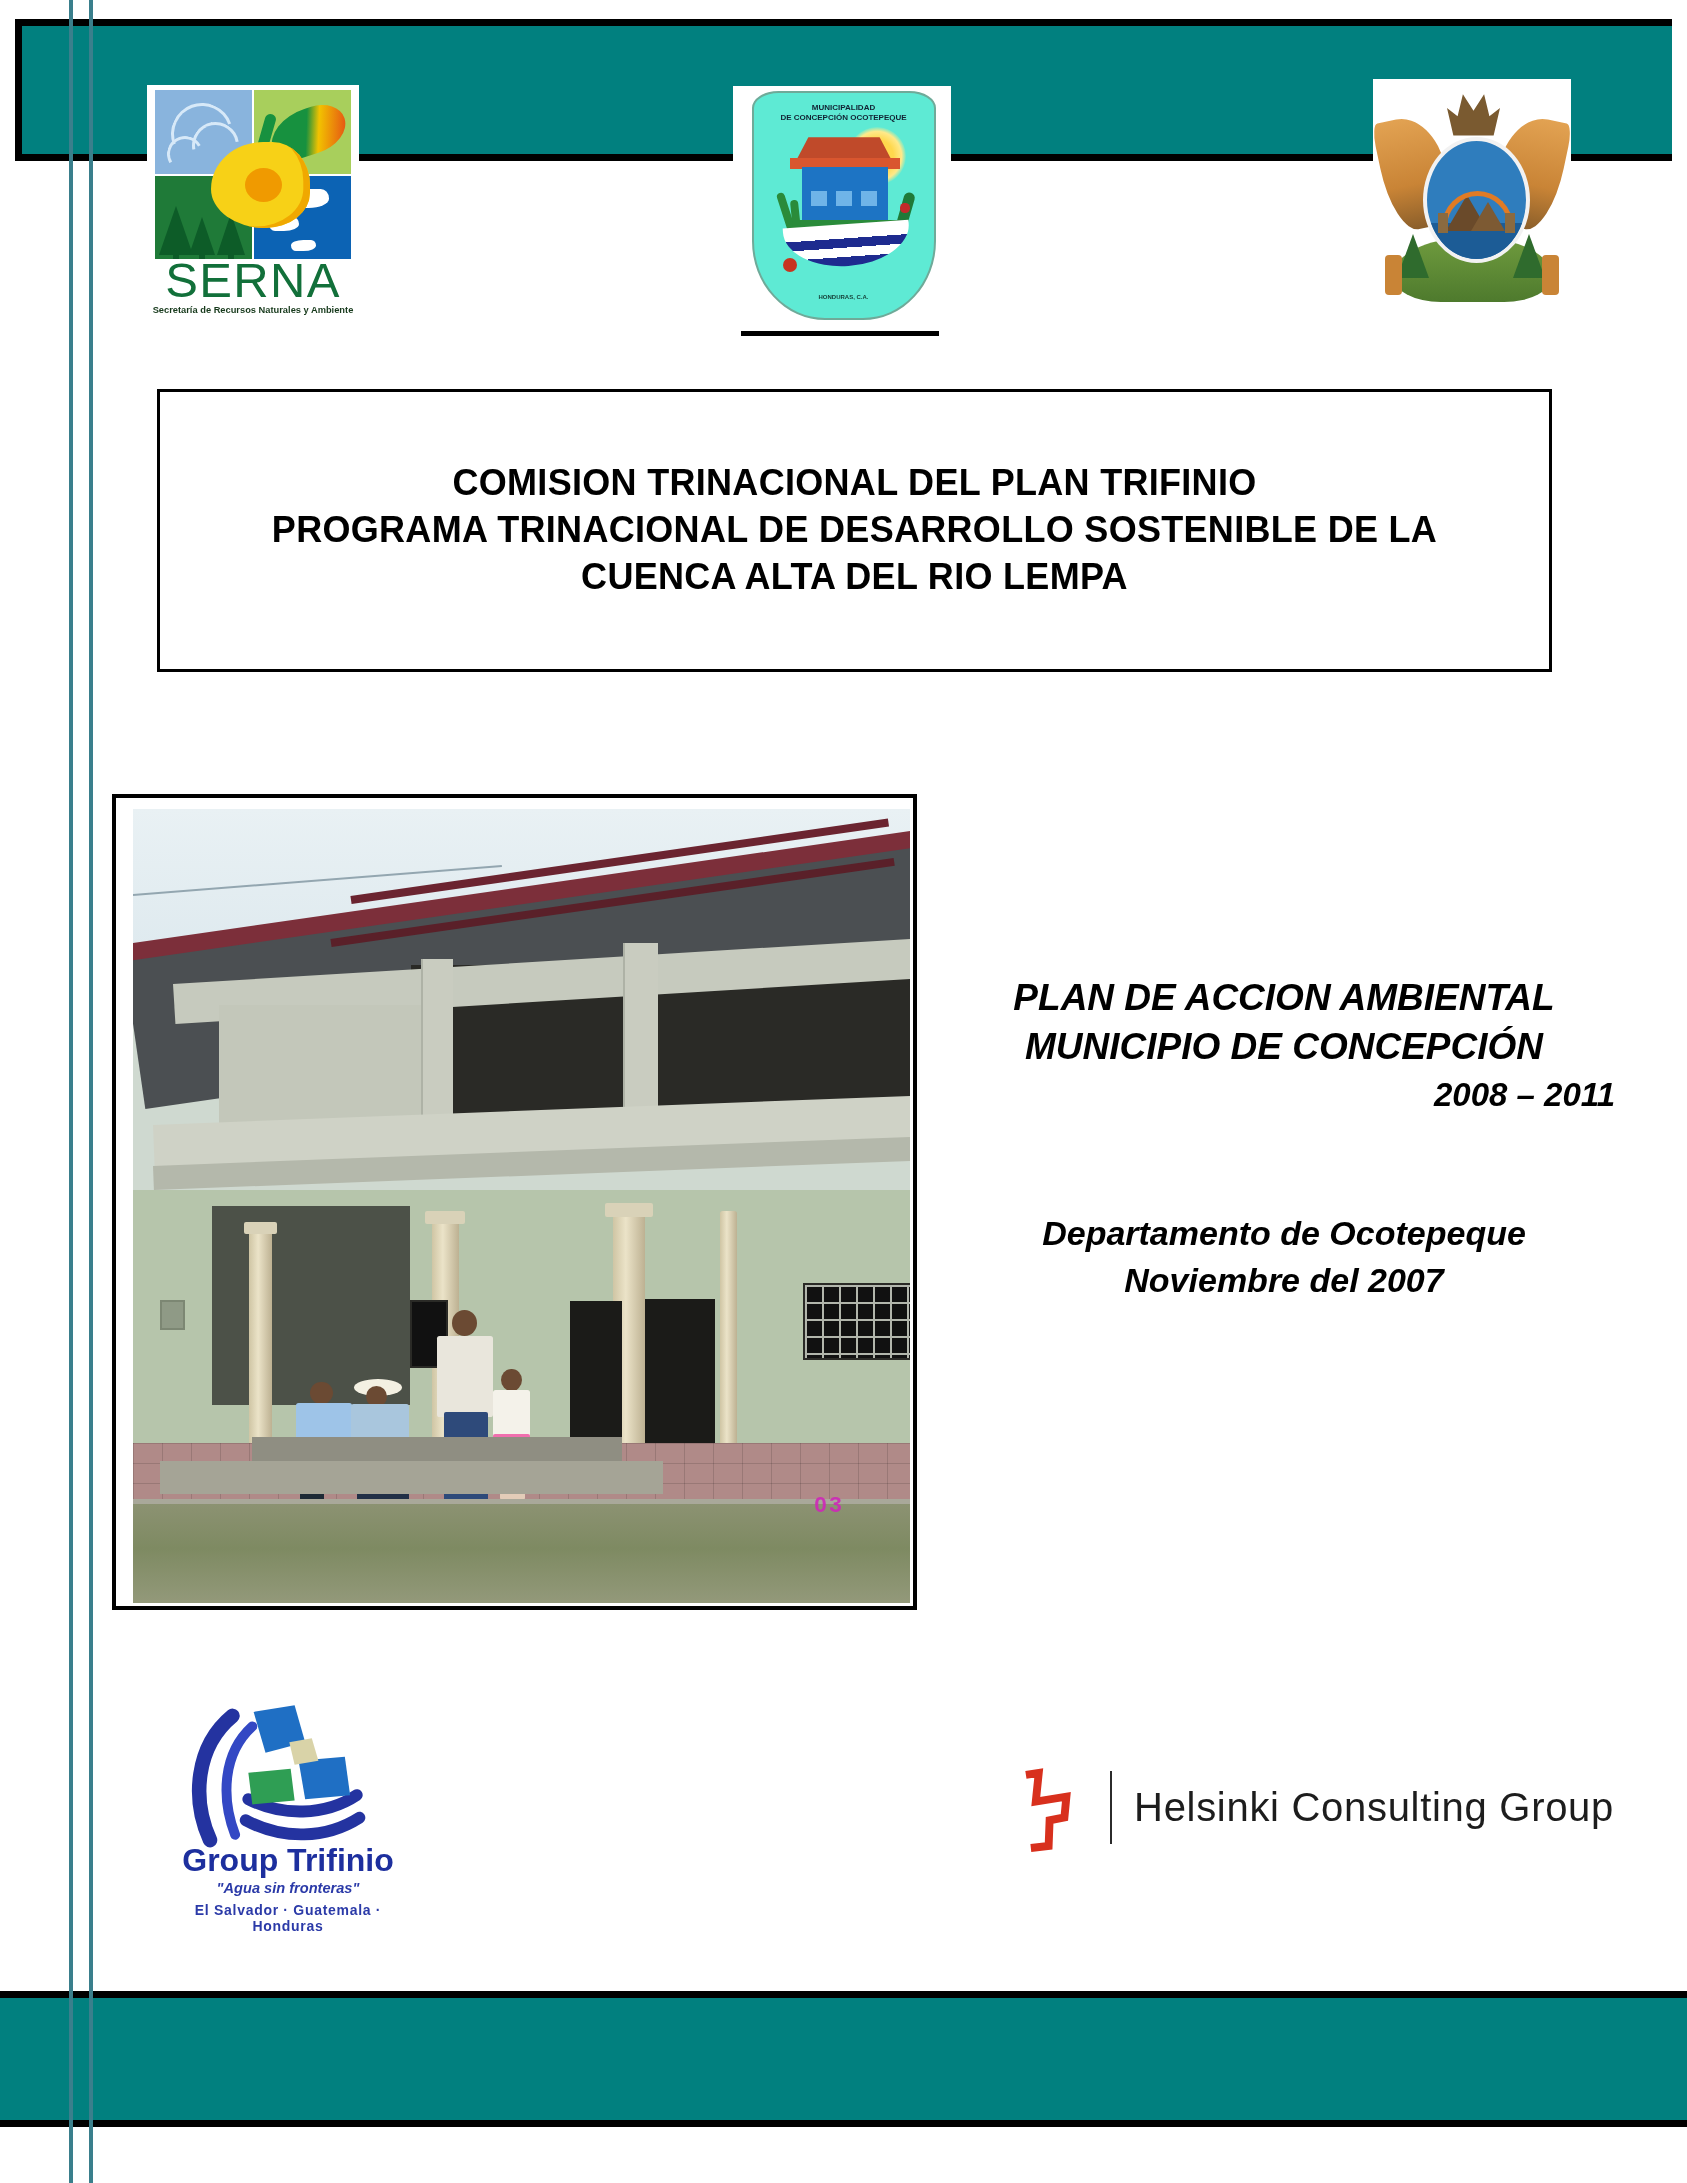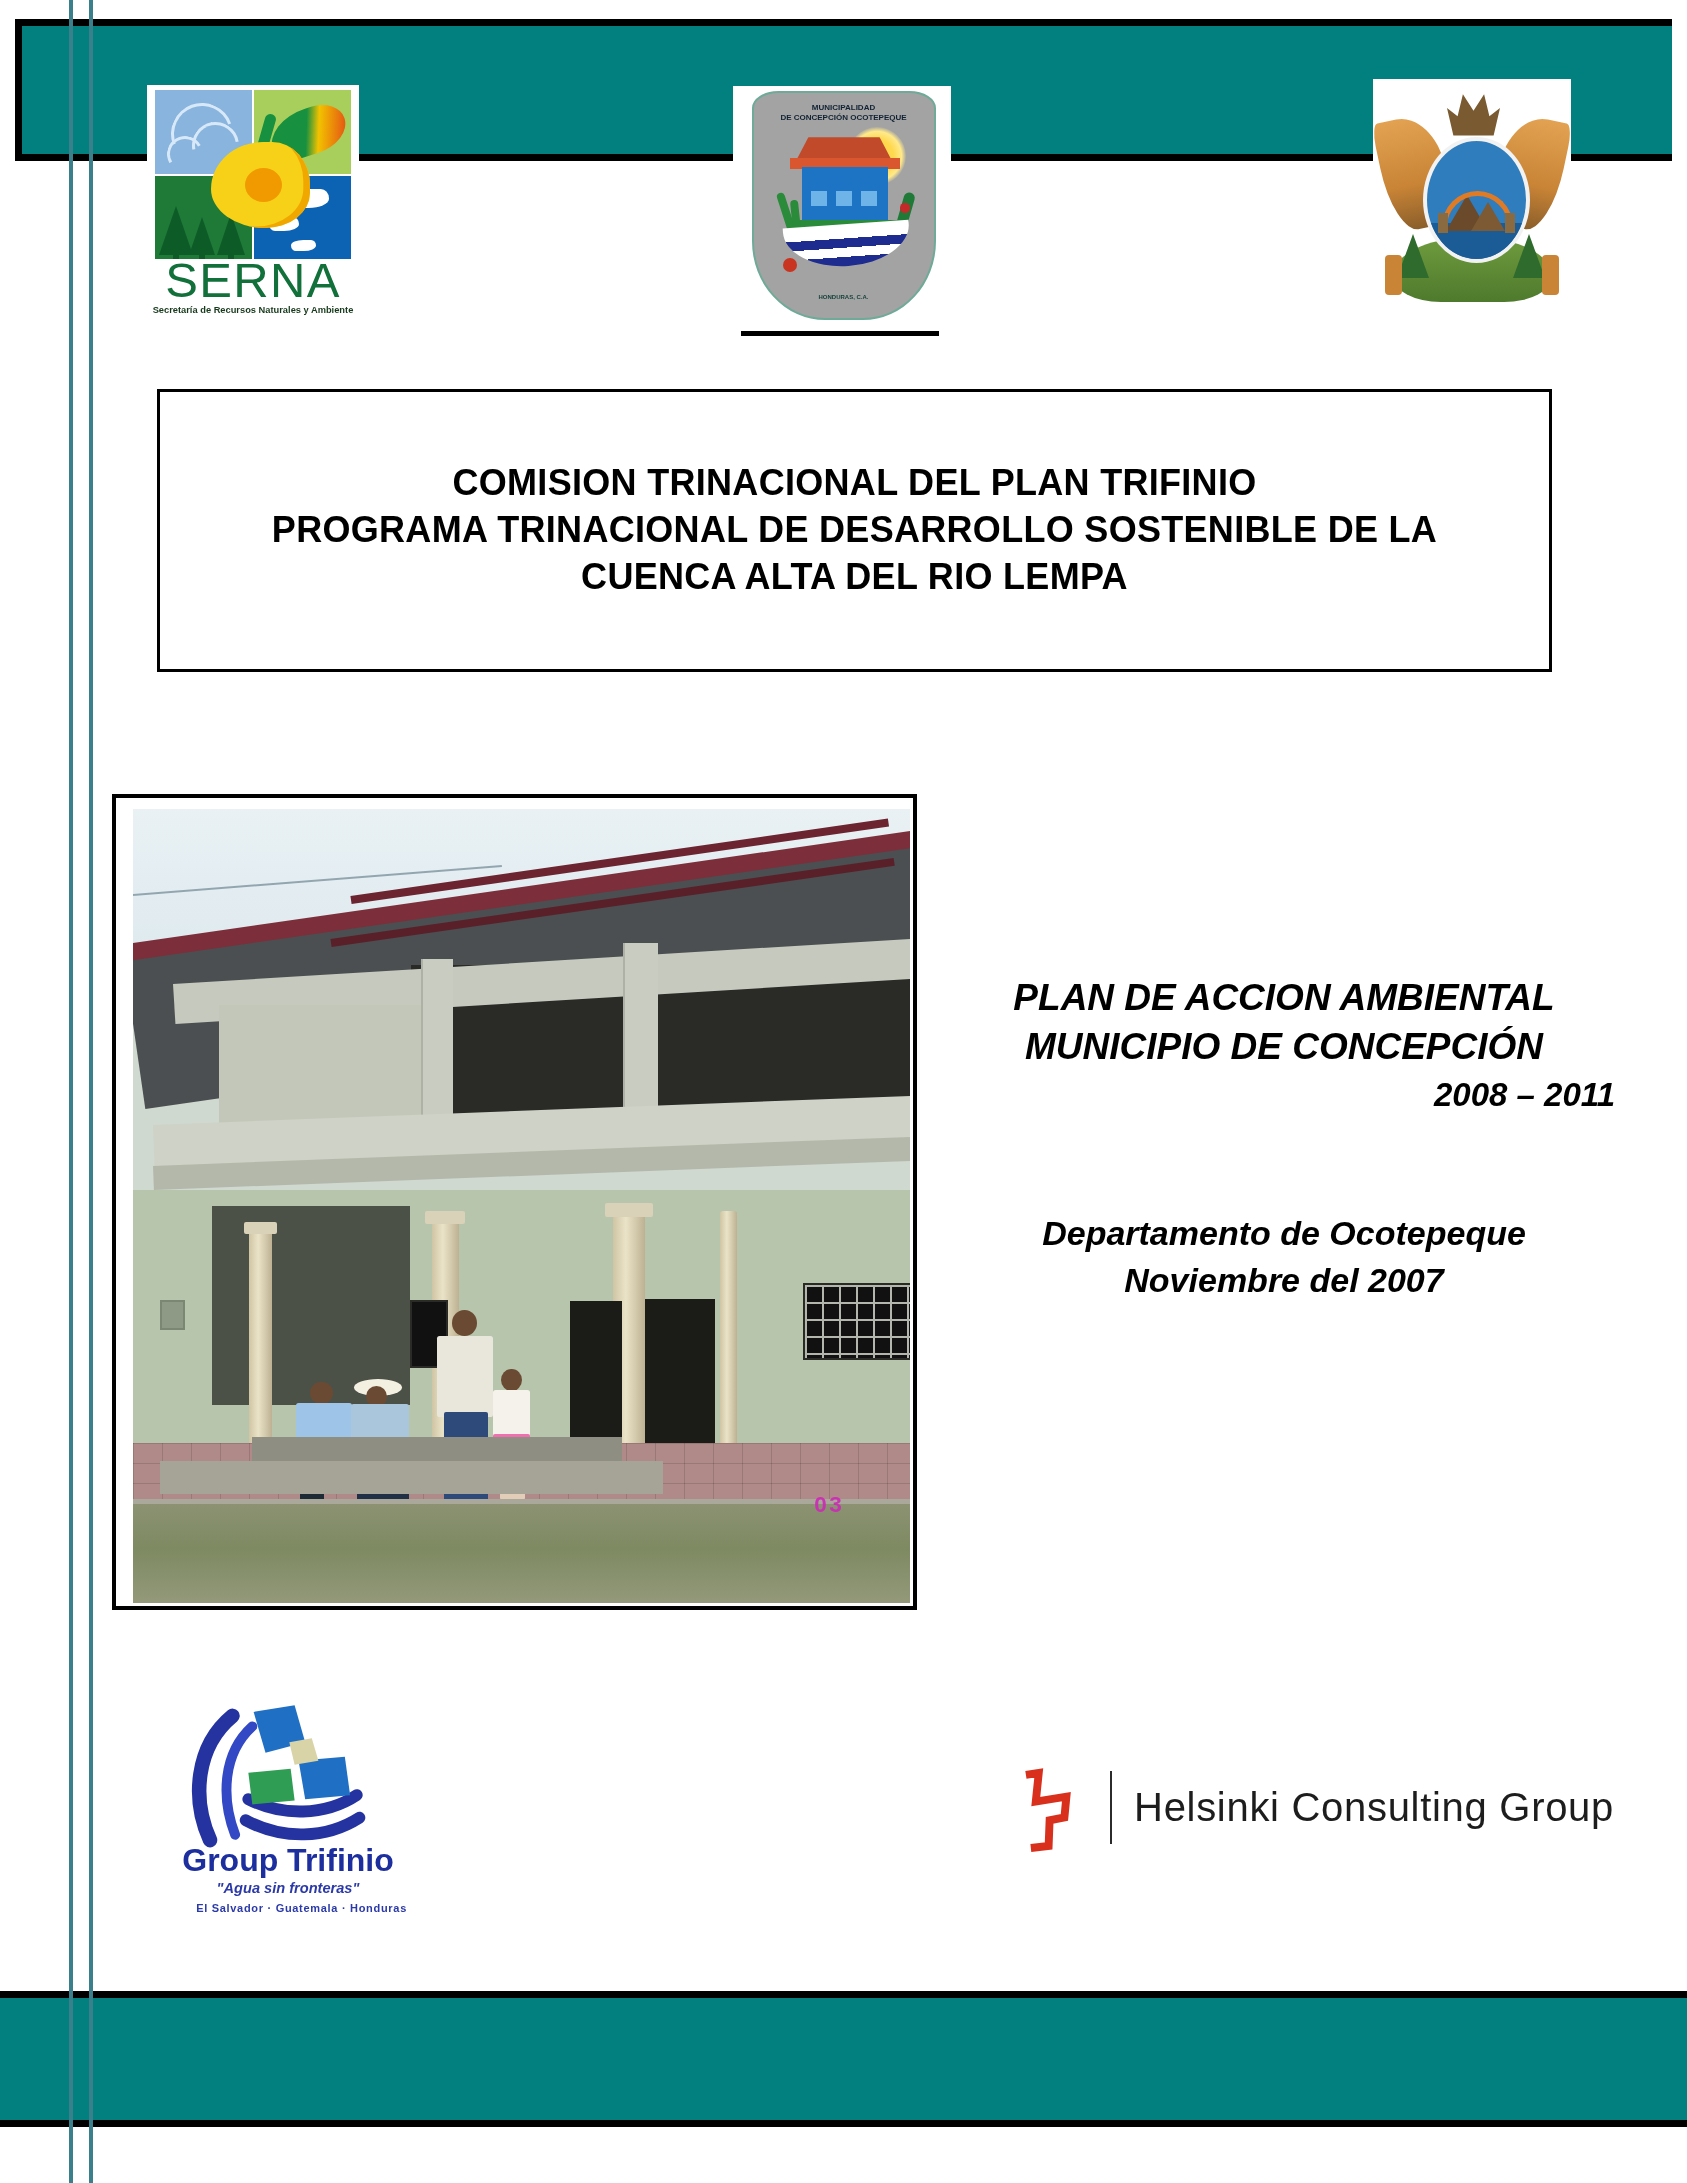--- a/index.html
+++ b/index.html
@@ -171,21 +171,21 @@
     left: 733px;
     top: 86px;
     width: 218px;
     height: 245px;
     background: #ffffff;
   }
   .seal-shield {
     position: absolute;
     left: 18.5px; top: 5.3px;
     width: 180px; height: 225px;
-    background: #a3a3a3;
+    background: #5eead4;
     border: 2px solid #6faa99;
     border-radius: 26.5px 26.5px 73px 73px / 17px 17px 79px 79px;
     overflow: hidden;
   }
   .seal-title {
     position: absolute; left: 0; right: 0; top: 9.3px;
     text-align: center;
     font-size: 8px; font-weight: bold; color: #123;
     line-height: 1.25;
   }
@@ -540,23 +540,23 @@
   }
   .tf-tag {
     position: absolute; left: 0; right: 0; top: 180px;
     text-align: center;
     font-family: "Liberation Sans", sans-serif;
     font-weight: bold; font-style: italic; font-size: 14.6px;
     color: #2b3aa8;
   }
   .tf-countries {
     position: absolute; left: 0; right: 0; top: 202px;
-    text-align: right;
-    font-family: "Liberation Sans", sans-serif;
-    font-weight: bold; font-size: 11px;
+    text-align: center;
+    font-family: "Liberation Sans", sans-serif;
+    font-weight: bold; font-size: 14px;
     color: #2b3aa8;
     letter-spacing: 0.7px;
   }
 
   .hcg {
     position: absolute;
     left: 1019px;
     top: 1748px;
     width: 595px;
     height: 119px;

